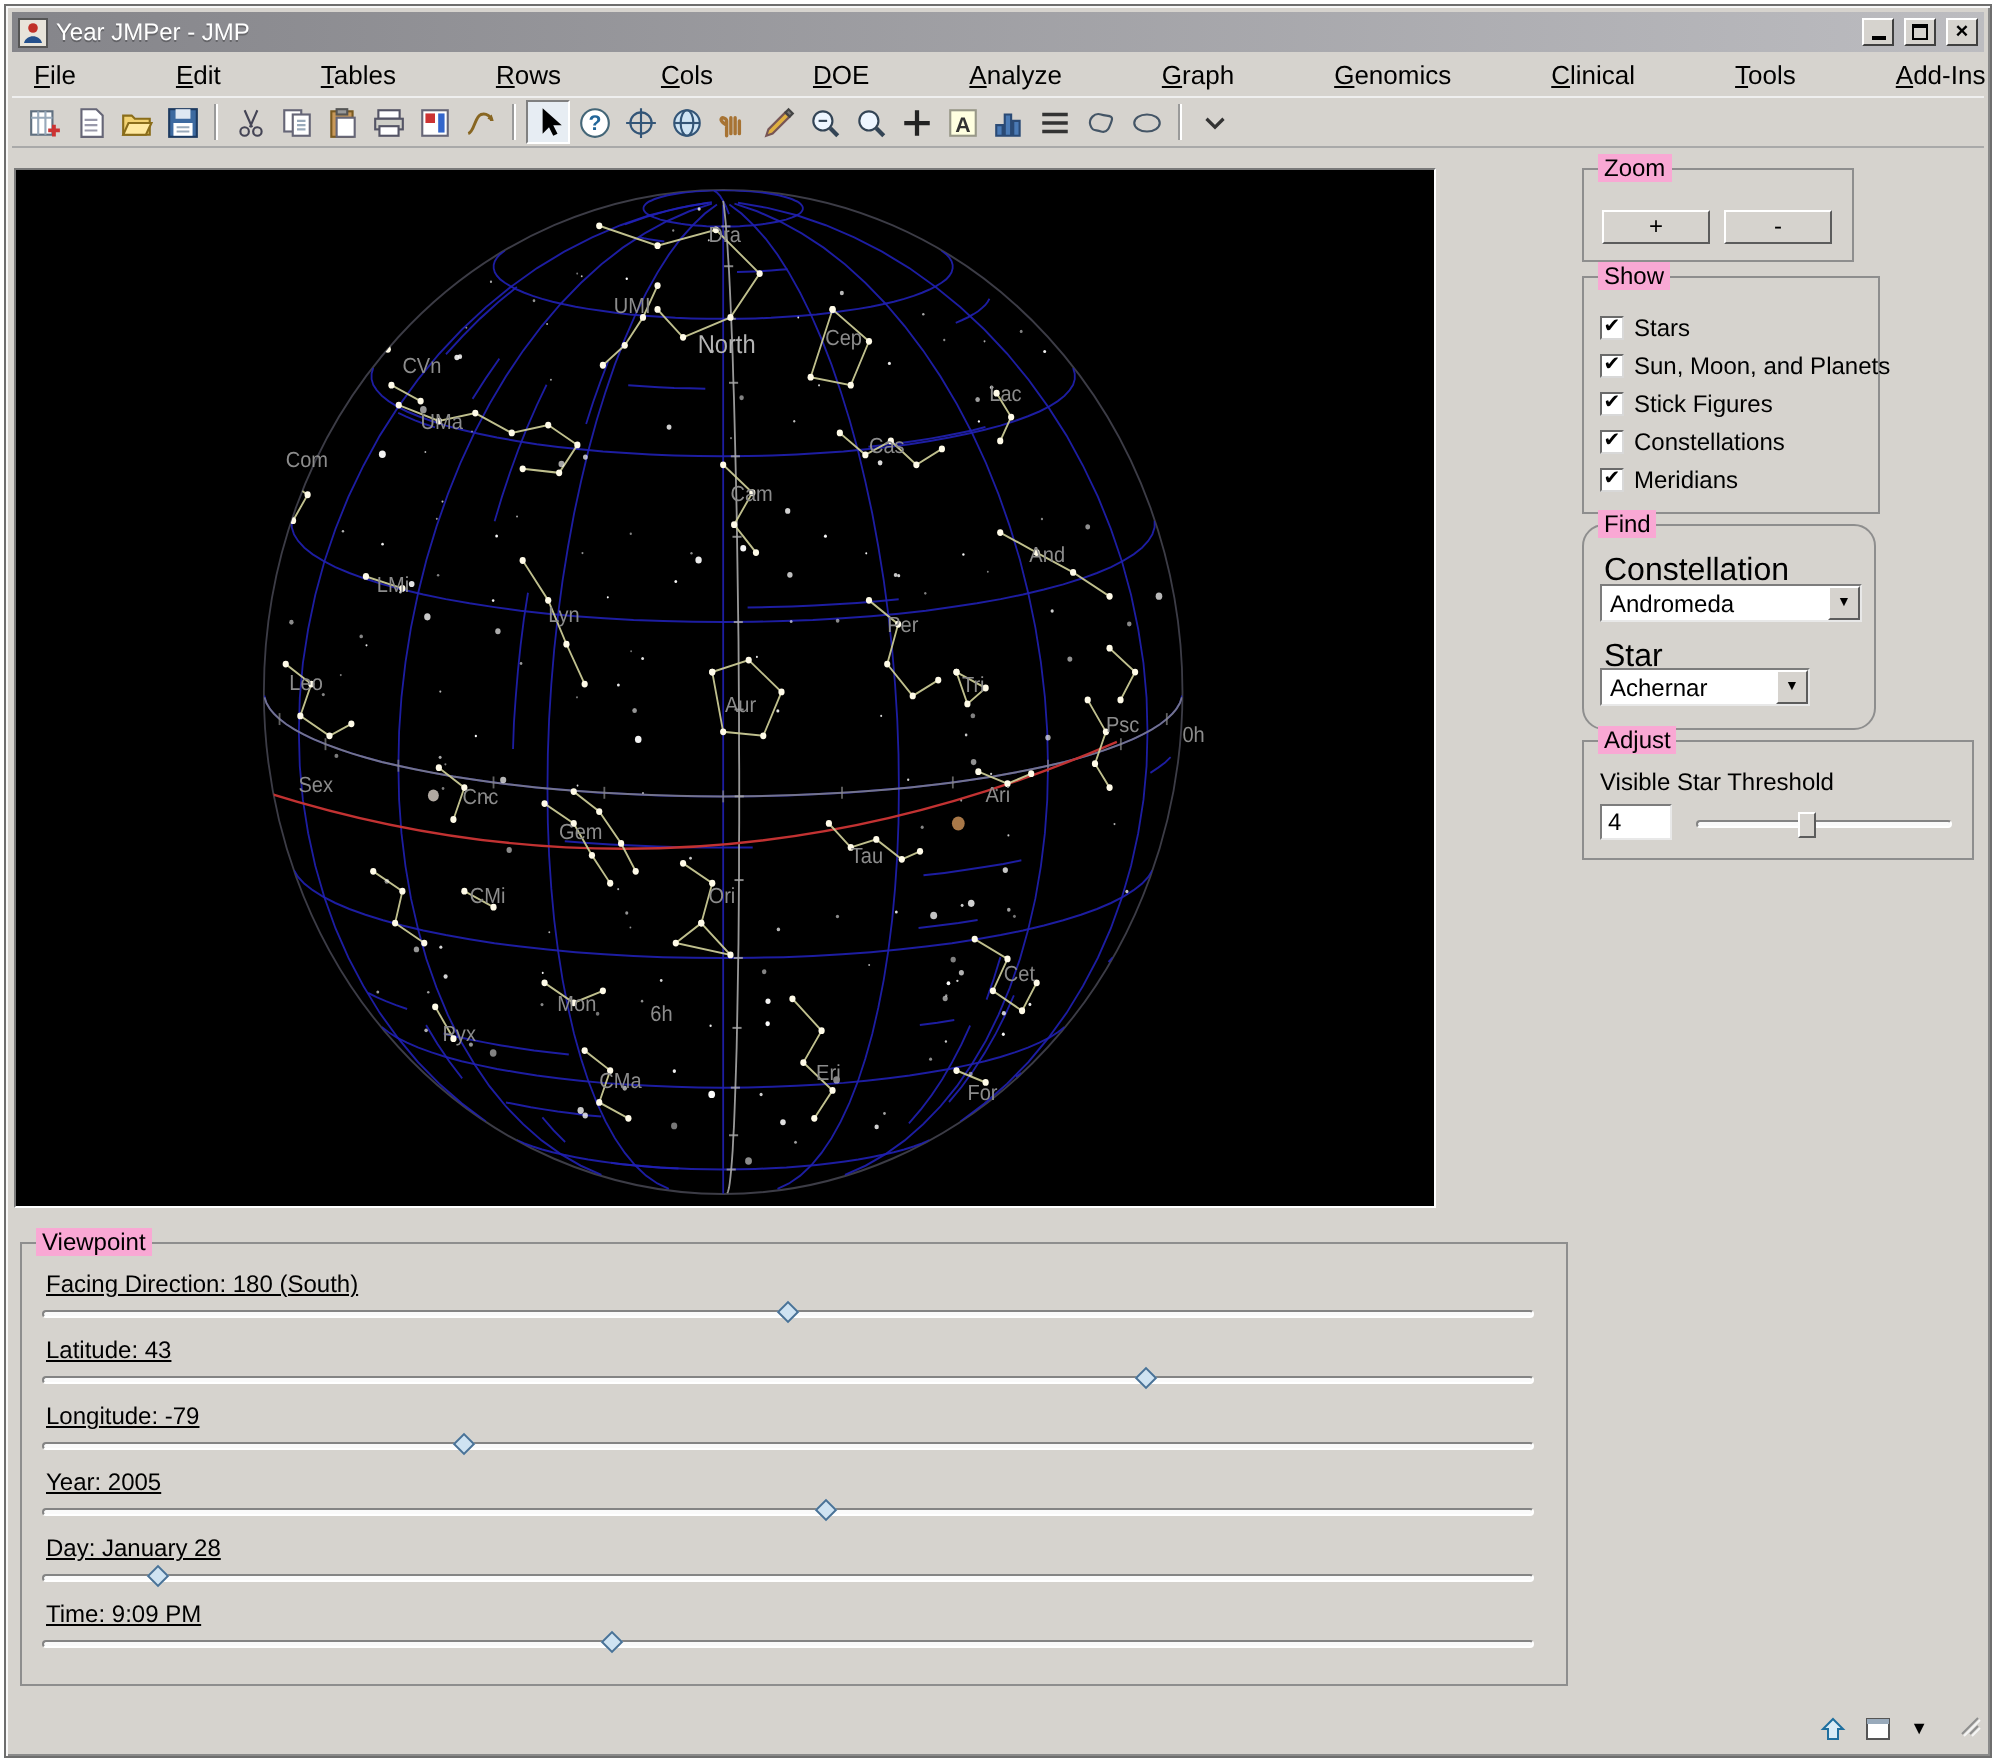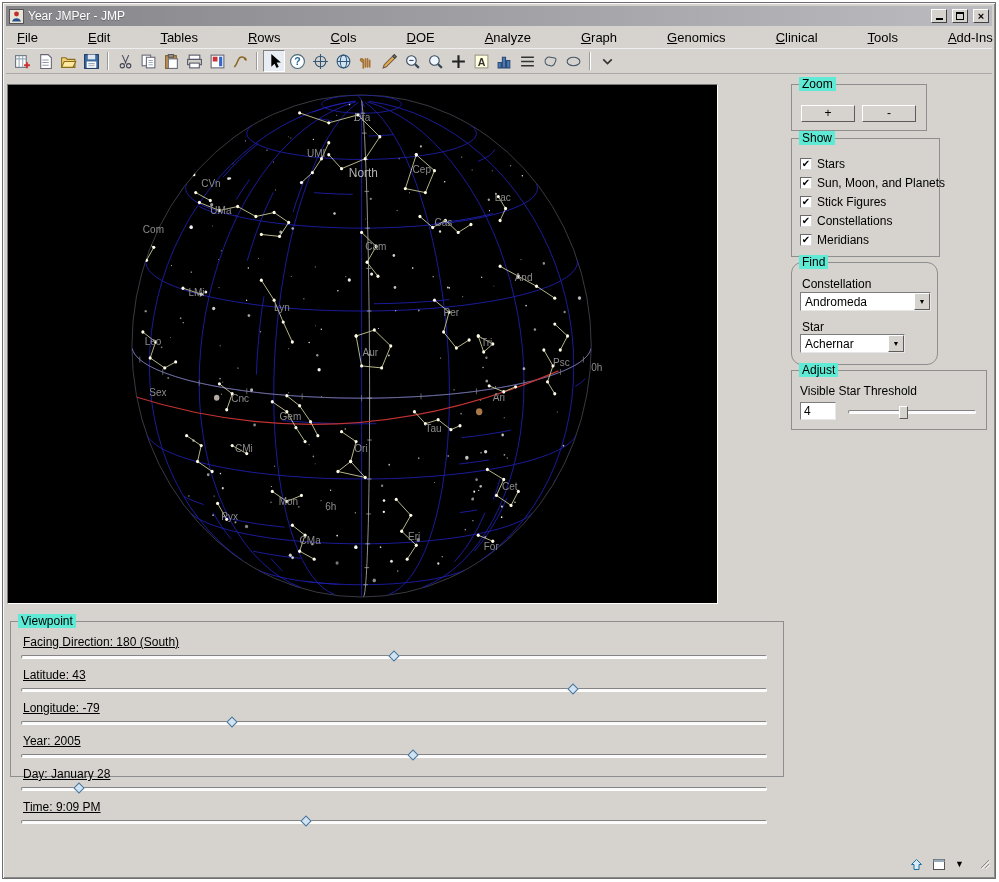--- a/index.html
+++ b/index.html
@@ -30,48 +30,48 @@
   .tb-btn{width:22px;height:22px;display:flex;align-items:center;justify-content:center;border:1px solid transparent;}
   .tb-btn.active{border:1px solid;border-color:#808080 #ffffff #ffffff #808080;background:#e7edf3;}
   .tb-sep{width:0;height:18px;border-left:1px solid #9a9a9a;border-right:1px solid #ffffff;margin:0 4px;}
   
   .main{position:relative;height:801px;}
   .map{position:absolute;left:1px;top:10px;width:711px;height:520px;background:#000;
        border:1px solid;border-color:#7a7a7a #ffffff #ffffff #7a7a7a;}
   #skymap{display:block;width:100%;height:100%;}
   
   .groupbox{position:absolute;border:1px solid #8e8e8e;}
-  .legend{position:absolute;top:-8px;left:7px;background:#5eead4;padding:0 3px;font-size:12px;}
+  .legend{position:absolute;top:-8px;left:7px;background:#f9a8d4;padding:0 3px;font-size:12px;}
   .zoom-box{left:785px;top:10px;width:136px;height:47px;}
   .zbtn{position:absolute;top:20px;width:54px;height:17px;font-size:12px;background:#d6d3ce;
         border:1px solid;border-color:#ffffff #5c5c5c #5c5c5c #ffffff;text-align:center;
         line-height:13px;font-family:inherit;padding:0;}
   .zbtn.plus{left:9px;} .zbtn.minus{left:70px;}
   .show-box{left:785px;top:64px;width:149px;height:119px;padding:15px 8px 0;}
   .cb-row{display:flex;align-items:center;height:19px;gap:5px;font-size:12px;white-space:nowrap;}
   .checkbox{width:12px;height:12px;min-width:12px;background:#fff;border:1px solid;
             border-color:#6a6a6a #d8d8d8 #d8d8d8 #6a6a6a;font-size:10px;line-height:10px;text-align:center;}
   .find-box{left:785px;top:188px;width:147px;height:103px;border-radius:11px;}
-  .fld-label{position:absolute;font-size:12px;}
+  .fld-label{position:absolute;font-size:16px;}
   .combo{position:absolute;height:19px;background:#fff;border:1px solid;
          border-color:#7c7c7c #e8e8e8 #e8e8e8 #7c7c7c;display:flex;align-items:stretch;}
   .combo-value{flex:1;font-size:12px;padding:2px 4px 0;white-space:nowrap;overflow:hidden;}
   .combo-btn{width:16px;background:#d6d3ce;display:flex;align-items:center;justify-content:center;
              font-size:7px;border:1px solid;border-color:#ffffff #5c5c5c #5c5c5c #ffffff;}
   .adjust-box{left:785px;top:296px;width:196px;height:60px;}
   .adj-label{position:absolute;left:8px;top:13px;font-size:12px;}
   .adj-input{position:absolute;left:8px;top:31px;width:36px;height:18px;background:#fff;
              border:1px solid;border-color:#7c7c7c #e8e8e8 #e8e8e8 #7c7c7c;font-size:12px;
              padding:0 3px;font-family:inherit;}
   .track{position:relative;height:4px;background:#fafafa;border:1px solid;
          border-color:#848484 #ffffff #ffffff #848484;border-radius:2px;}
   .adj-track{position:absolute;left:56px;top:39px;width:128px;}
   .rect-thumb{position:absolute;top:-5px;width:9px;height:13px;background:#d6d3ce;
               border:1px solid;border-color:#ffffff #5c5c5c #5c5c5c #ffffff;}
-  .viewpoint-box{left:4px;top:547px;width:774px;height:156px;padding:0 10px;}
+  .viewpoint-box{left:4px;top:547px;width:774px;height:222px;padding:0 10px;}
   #vp-rows{padding-top:13px;text-decoration:underline;}
   .vp-row{height:33px;}
   .vp-label{font-size:12px;line-height:15px;padding-left:2px;white-space:nowrap;}
   .vp-track{margin-top:5px;width:746px;}
   .diamond{position:absolute;top:-4px;width:8px;height:8px;background:#cfe3f2;
            border:1px solid #4a7296;transform:rotate(45deg);}
   
   .statusbar{position:absolute;right:28px;bottom:2px;height:18px;display:flex;align-items:center;gap:10px;}
   .st-icon{display:inline-flex;align-items:center;justify-content:center;}
   .st-caret{font-size:9px;line-height:10px;}

